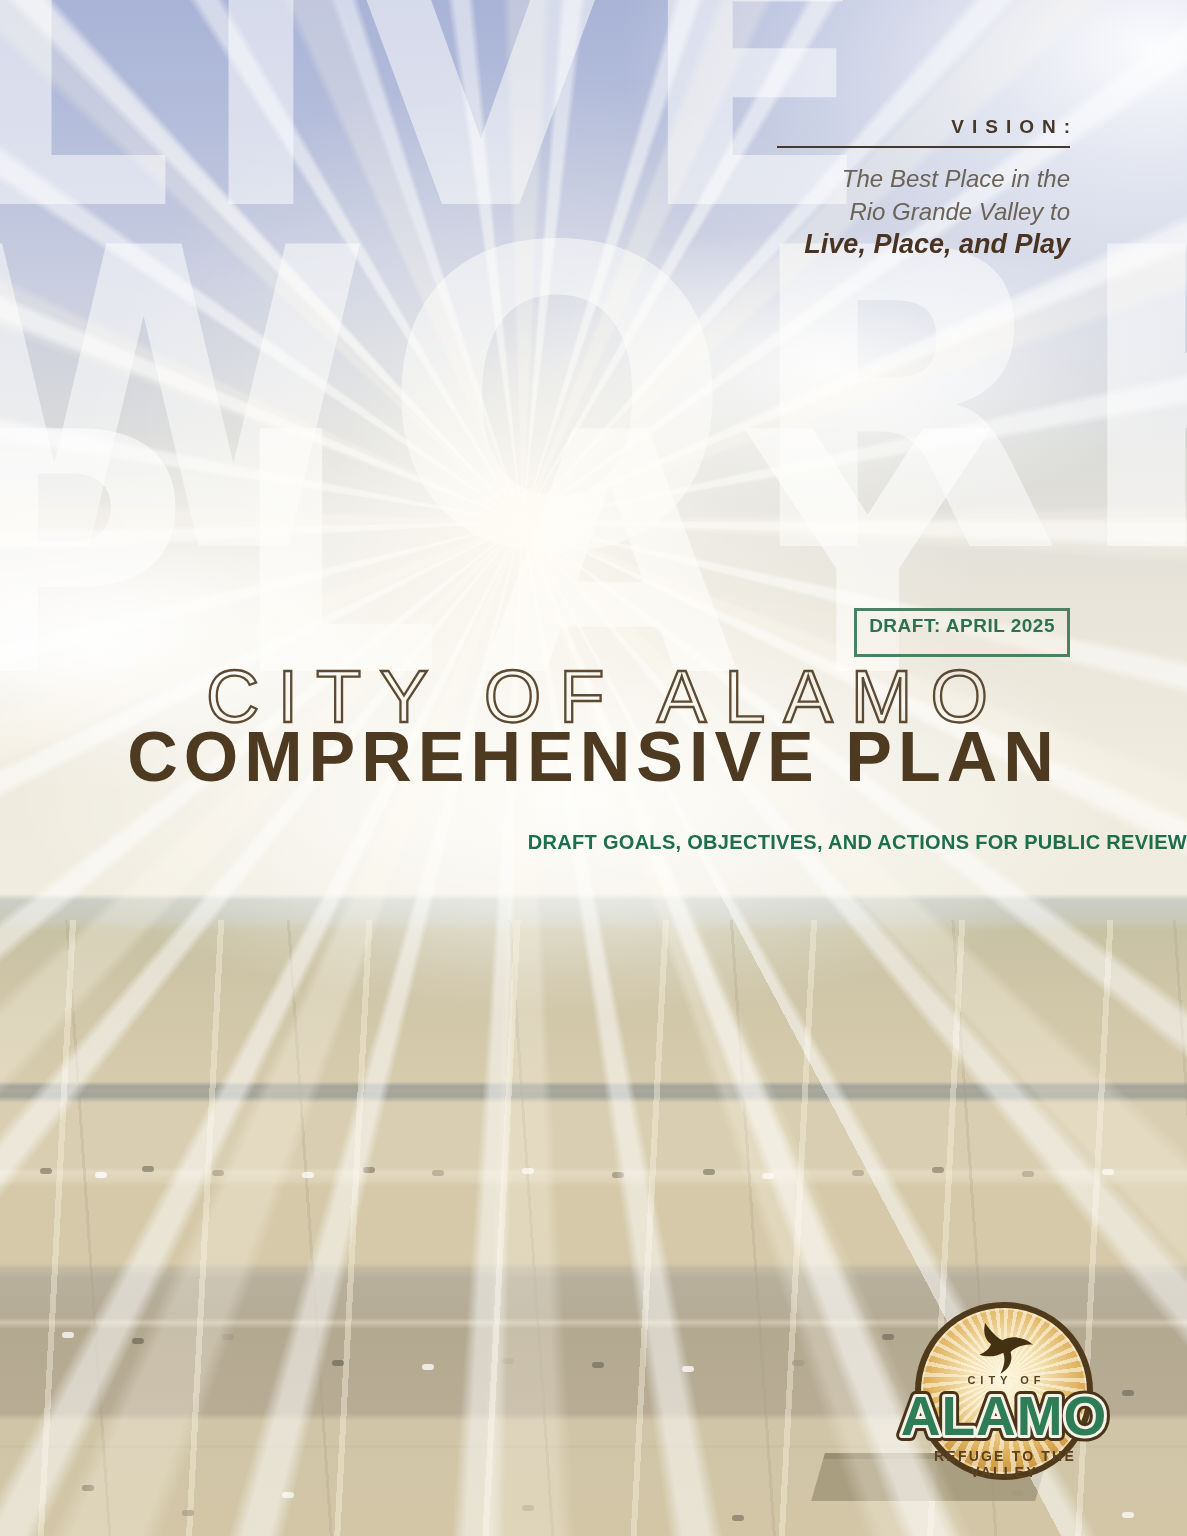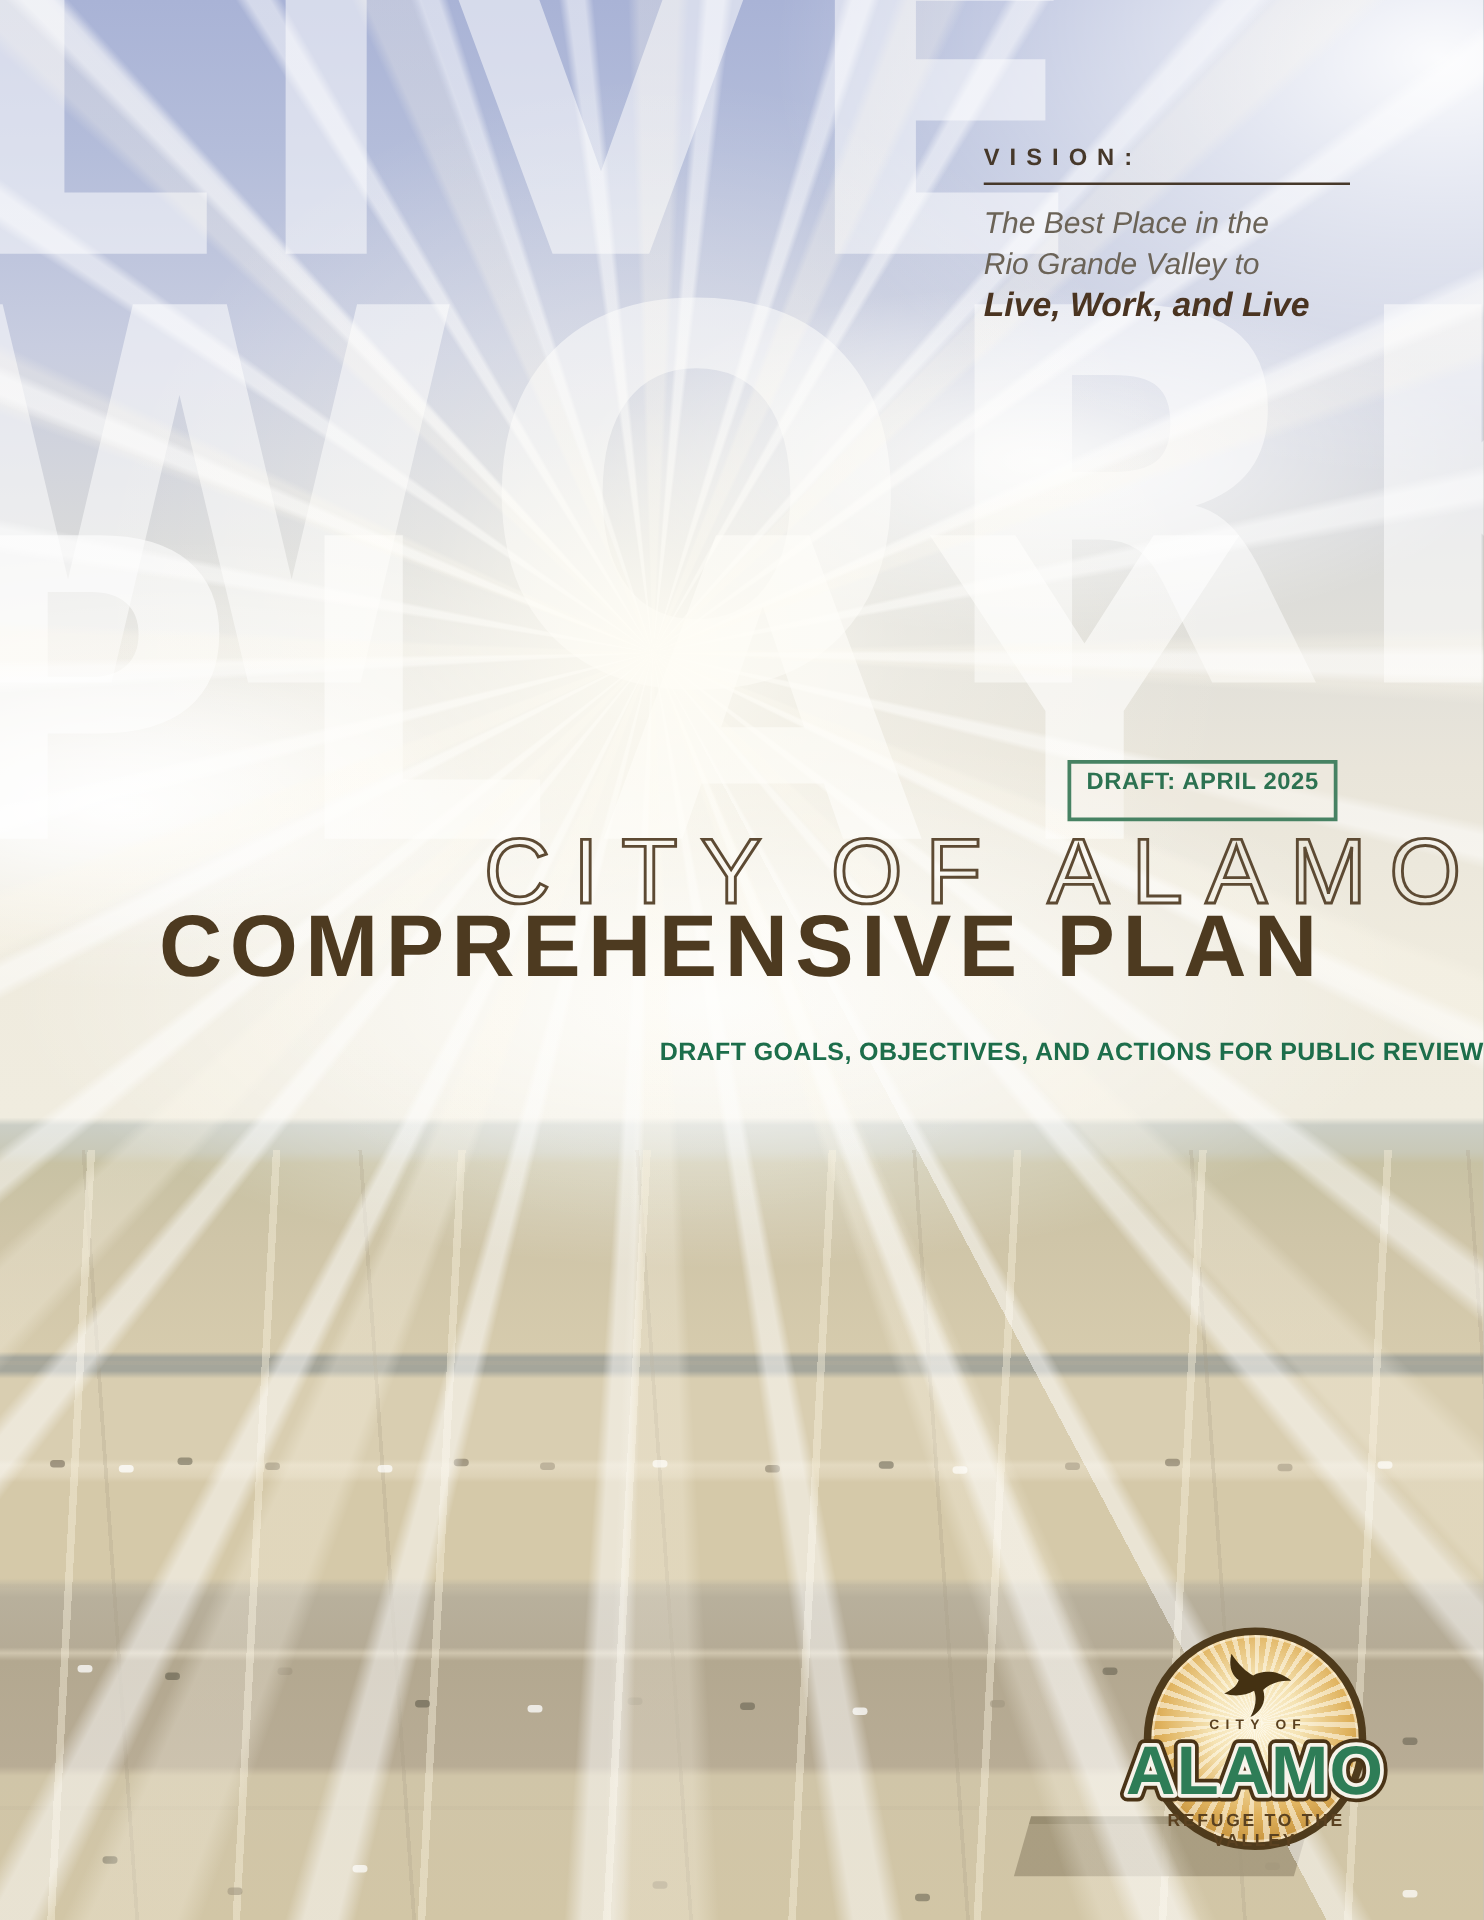--- a/index.html
+++ b/index.html
@@ -79,40 +79,40 @@
   .rays{
     position:absolute;inset:0;
     background:
       radial-gradient(circle at 44% 34%, rgba(255,253,245,.9), rgba(255,253,245,.35) 16%, rgba(255,253,245,0) 38%),
       repeating-conic-gradient(from 152deg at 44% 34%,
         rgba(255,255,255,0) 0deg 4.6deg, rgba(255,255,255,.5) 5.4deg 6.8deg, rgba(255,255,255,0) 7.6deg 12.2deg),
       repeating-conic-gradient(from 168deg at 44% 34%,
         rgba(255,250,238,0) 0deg 9deg, rgba(255,250,238,.28) 10deg 13.4deg, rgba(255,250,238,0) 14.4deg 22.6deg);
   }
   
-  .vision{position:absolute;top:116px;right:107px;text-align:left;}
+  .vision{position:absolute;top:116px;right:117px;text-align:right;}
   .vision-heading{
     font-size:19px;font-weight:700;letter-spacing:8px;color:#46382a;margin-right:-8px;
   }
   .vision-rule{width:293px;height:2px;background:#46382a;margin:8px 0 14px auto;}
   .vision-line{
     font-style:italic;font-size:24px;line-height:33px;color:#6b6357;
     font-family:"Liberation Sans",sans-serif;
   }
   .vision-line.strong{font-weight:700;color:#4a3421;font-size:27px;}
   
   .badge{
     position:absolute;top:608px;right:117px;
     border:3px solid #478263;background:rgba(242,238,228,.4);
     padding:4px 12px 17px;
     font-size:19px;font-weight:700;letter-spacing:.5px;color:#2c7251;
   }
   
   .title-kicker{
-    position:absolute;top:660px;left:0;right:0;text-align:right;
+    position:absolute;top:660px;left:0;right:0;text-align:center;
     font-size:74px;font-weight:400;letter-spacing:18px;line-height:1;
     padding-left:25px;white-space:nowrap;
     color:transparent;-webkit-text-stroke:2.3px #5d4a33;
   }
   @supports not (-webkit-text-stroke: 1px #000){
     .title-kicker{color:#5d4a33;}
   }
   .title-main{
     position:absolute;top:722px;left:0;right:0;text-align:center;
     font-size:70px;font-weight:700;letter-spacing:6px;line-height:1;
@@ -159,21 +159,21 @@
   <div class="wm wm-work">WORK</div>
   <div class="wm wm-play">PLAY</div>
 
   <div class="rays"></div>
 
   <div class="vision">
     <div class="vision-heading">VISION:</div>
     <div class="vision-rule"></div>
     <div class="vision-line">The Best Place in the</div>
     <div class="vision-line">Rio Grande Valley to</div>
-    <div class="vision-line strong">Live, Work, and Live</div>
+    <div class="vision-line strong">Live, Place, and Play</div>
   </div>
 
   <div class="badge">DRAFT: APRIL 2025</div>
 
   <div class="title-kicker">CITY OF ALAMO</div>
   <div class="title-main">COMPREHENSIVE PLAN</div>
   <div class="title-sub">DRAFT GOALS, OBJECTIVES, AND ACTIONS FOR PUBLIC REVIEW</div>
 
   <div class="logo">
     <div class="logo-circle"></div>

